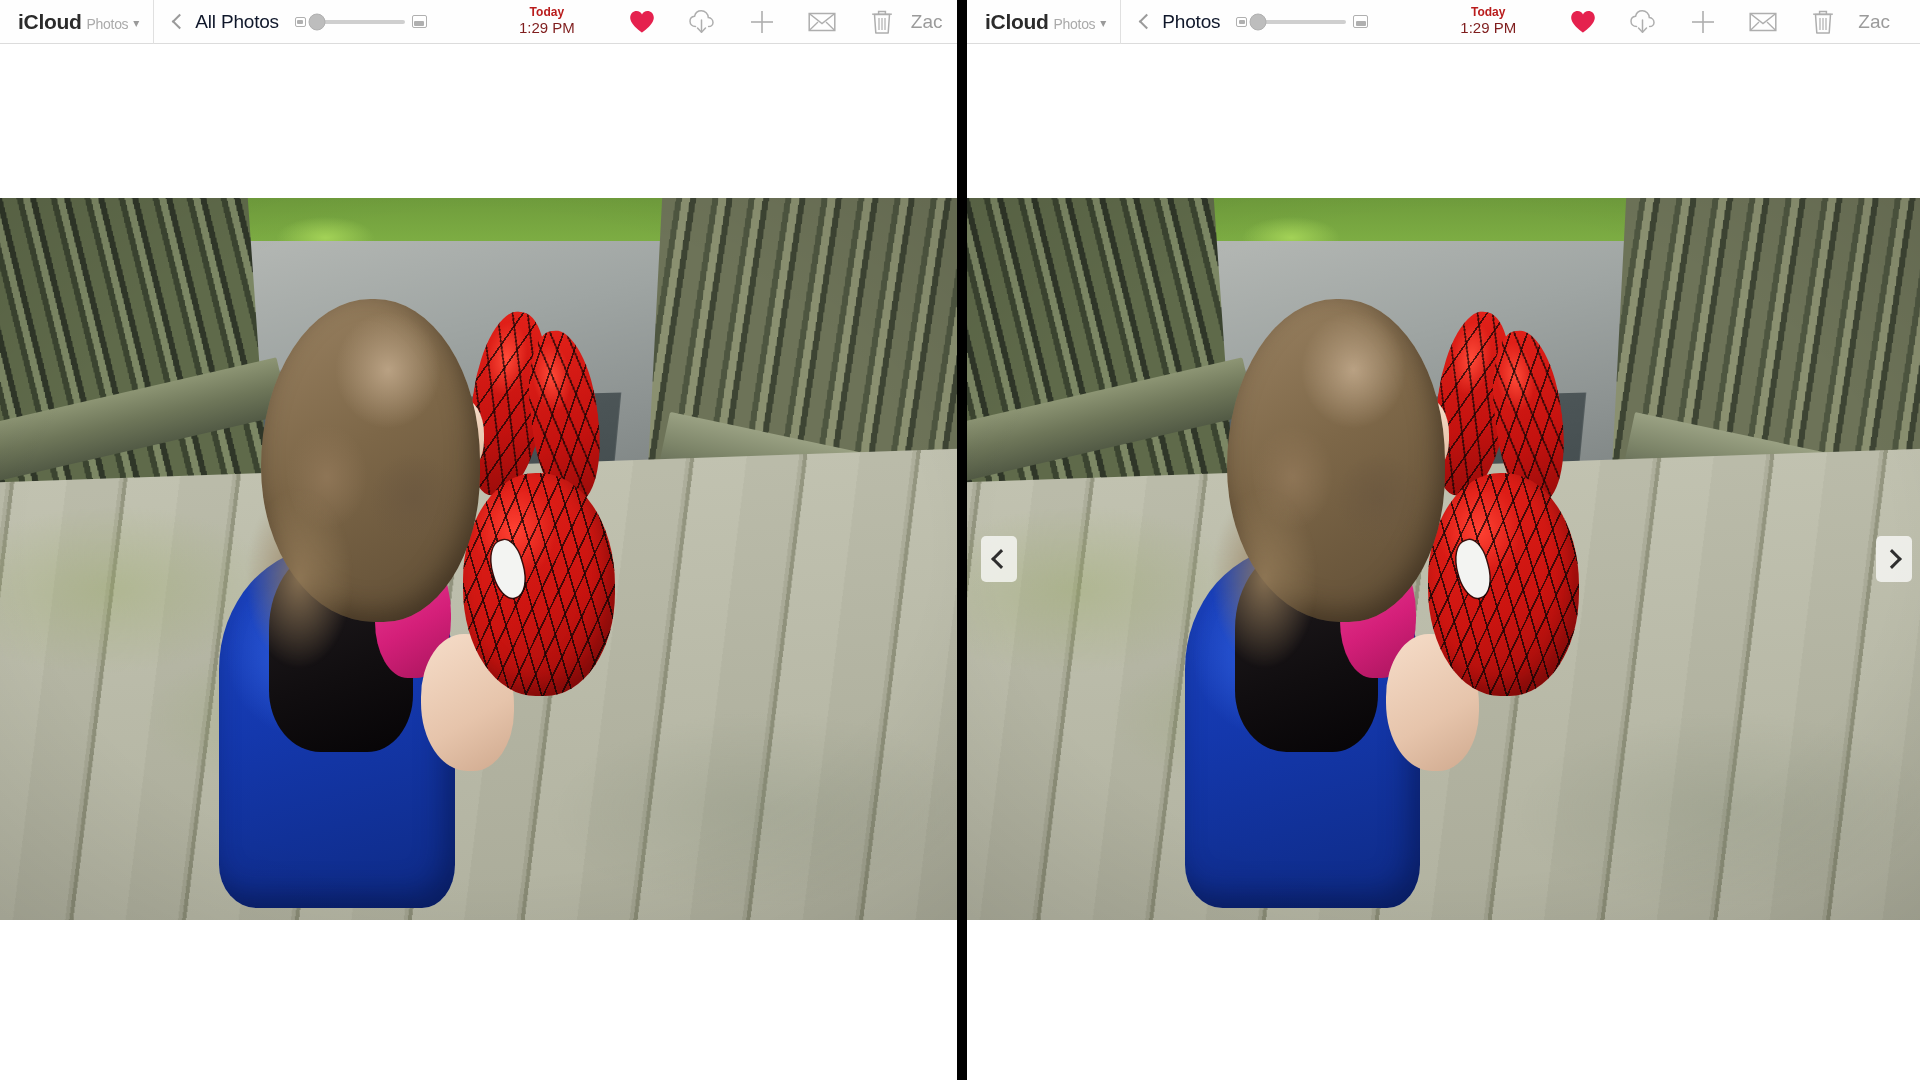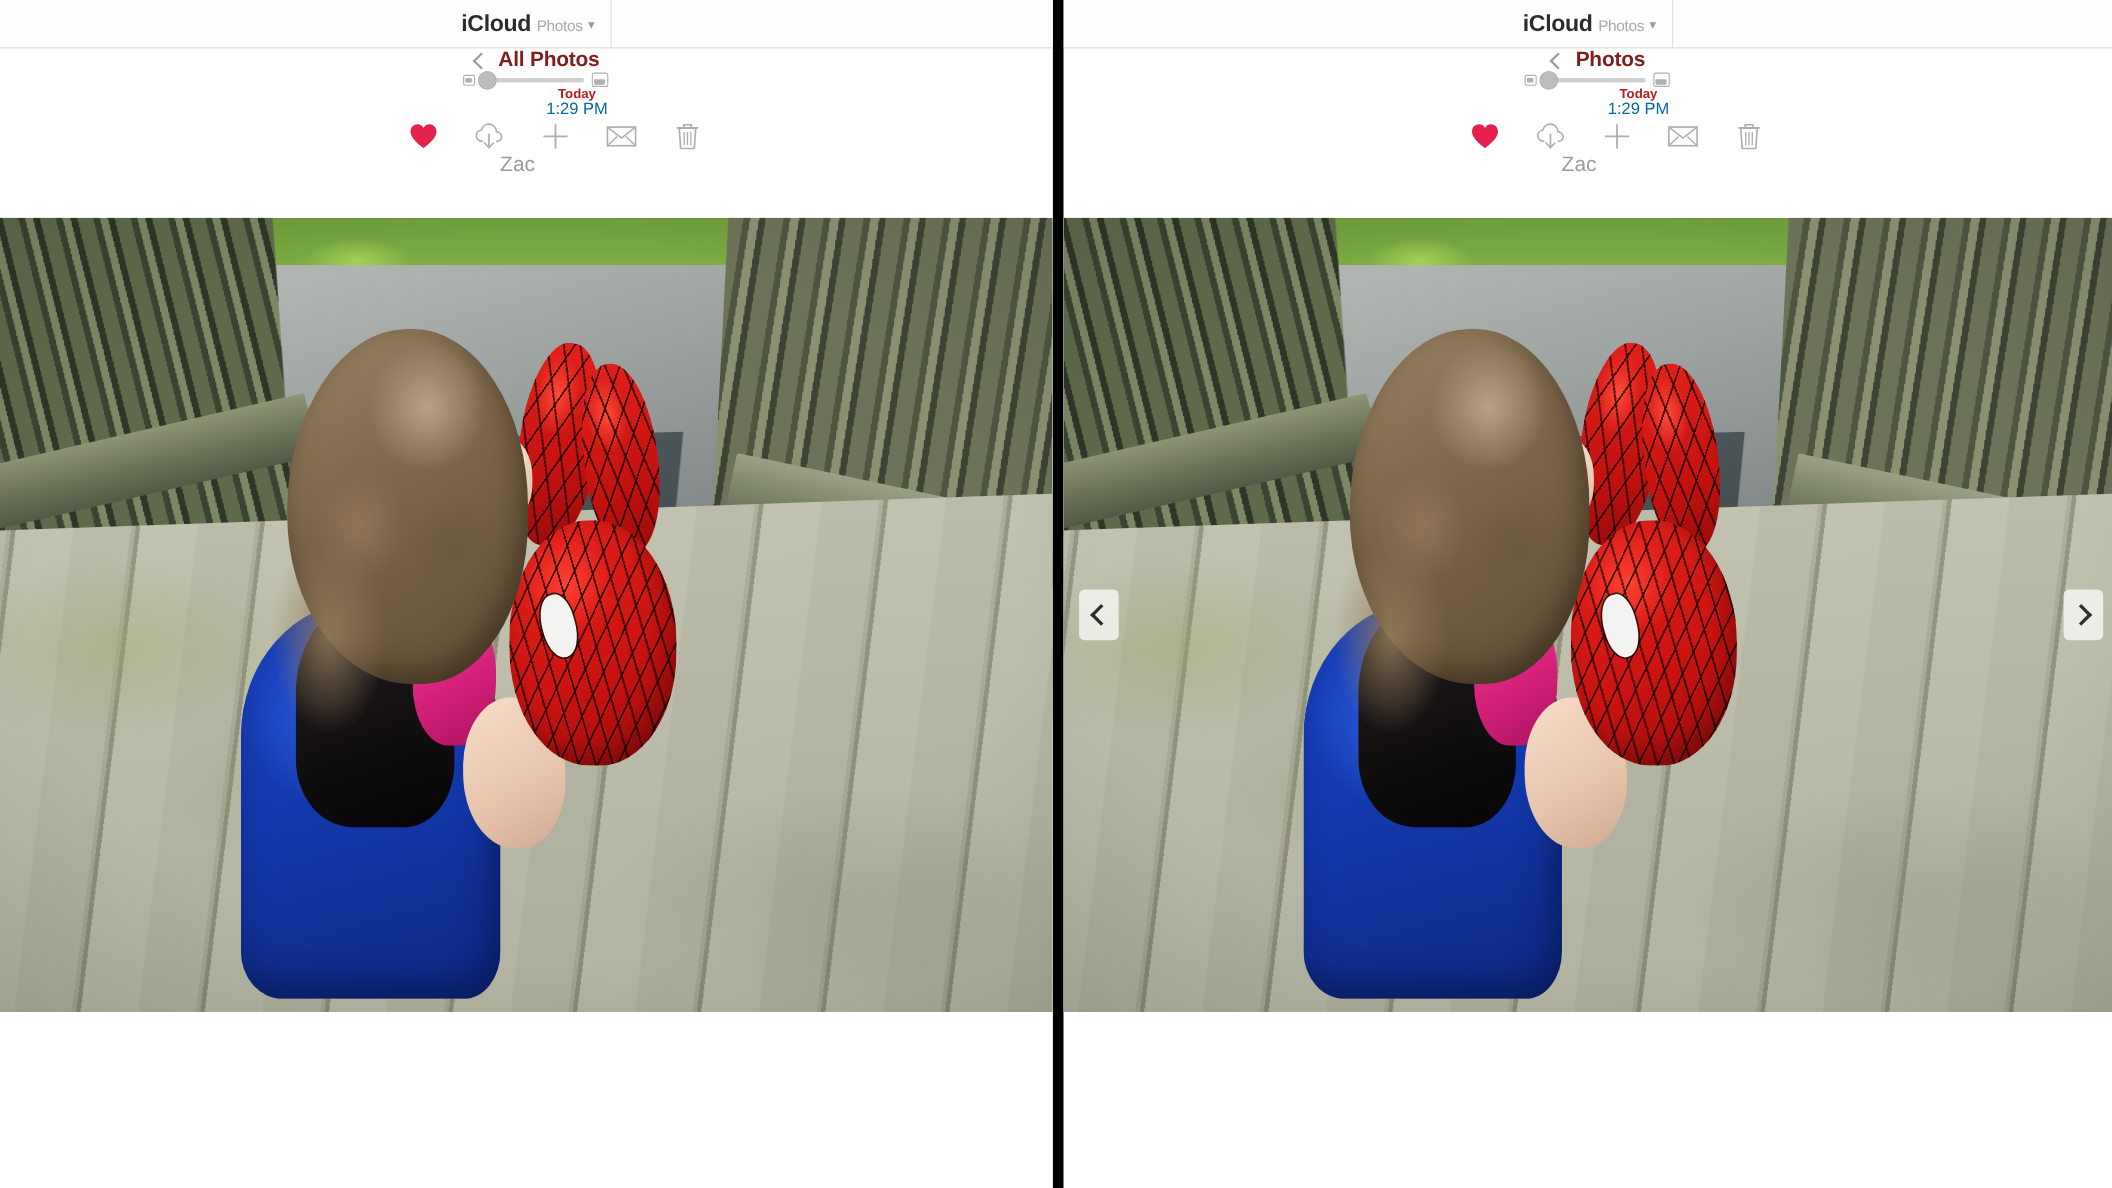--- a/index.html
+++ b/index.html
@@ -19,21 +19,20 @@
 
   
   .toolbar {
     position: relative;
     height: 44px;
     display: flex;
     align-items: center;
     background: #fefefe;
     border-bottom: 1px solid #dcdcdc;
     width: 100%;
-    flex-direction: column;
   }
   .tb-brand {
     display: flex; align-items: baseline; gap: 5px;
     padding: 0 14px 0 18px;
     height: 44px; line-height: 44px;
     border-right: 1px solid #e0e0e0;
     flex: 0 0 auto;
   }
   .brand-bold  { font-size: 21px; font-weight: bold; color: #2b2b2b; letter-spacing: -0.3px; }
   .brand-light { font-size: 14px; font-weight: normal; color: #aaaaaa; letter-spacing: -0.3px; }
@@ -43,21 +42,21 @@
 
   .tb-nav { display: flex; align-items: center; gap: 8px; padding-left: 20px; flex: 0 0 auto; }
   .back-chevron {
     width: 11px; height: 11px;
     border-left: 2px solid #9b9b9b;
     border-bottom: 2px solid #9b9b9b;
     transform: rotate(45deg);
     display: inline-block;
     margin-right: 2px;
   }
-  .nav-label { font-size: 19px; color: #7f1d1d; letter-spacing: -0.2px; font-weight: bold; }
+  .nav-label { font-size: 19px; color: #0f172a; letter-spacing: -0.2px; }
 
   
   .tb-slider { display: flex; align-items: center; gap: 7px; margin-left: 16px; flex: 0 0 auto; }
   .thumb-ico {
     border: 1.5px solid #b0b0b0; border-radius: 2px;
     display: inline-block; position: relative; background: #fff;
   }
   .thumb-ico.small { width: 11px; height: 10px; }
   .thumb-ico.large { width: 15px; height: 13px; }
   .thumb-ico::after {
@@ -76,21 +75,21 @@
   }
 
   
   .tb-date {
     margin-left: 92px;
     text-align: center;
     line-height: 1.12;
     flex: 0 0 auto;
   }
   .date-main { font-size: 12px; font-weight: bold; color: #b91c1c; }
-  .date-sub  { font-size: 15px; color: #0369a1; }
+  .date-sub  { font-size: 15px; color: #7f1d1d; }
 
   .tb-actions { display: flex; align-items: center; gap: 30px; margin-left: 52px; flex: 0 0 auto; }
   .tb-spacer { flex: 1 1 auto; }
   .tb-right { display: flex; align-items: center; gap: 0px; padding-right: 16px; flex: 0 0 auto; }
 
   .icon-btn {
     width: 30px; height: 30px;
     display: flex; align-items: center; justify-content: center;
     background: none; border: none; cursor: pointer;
   }

